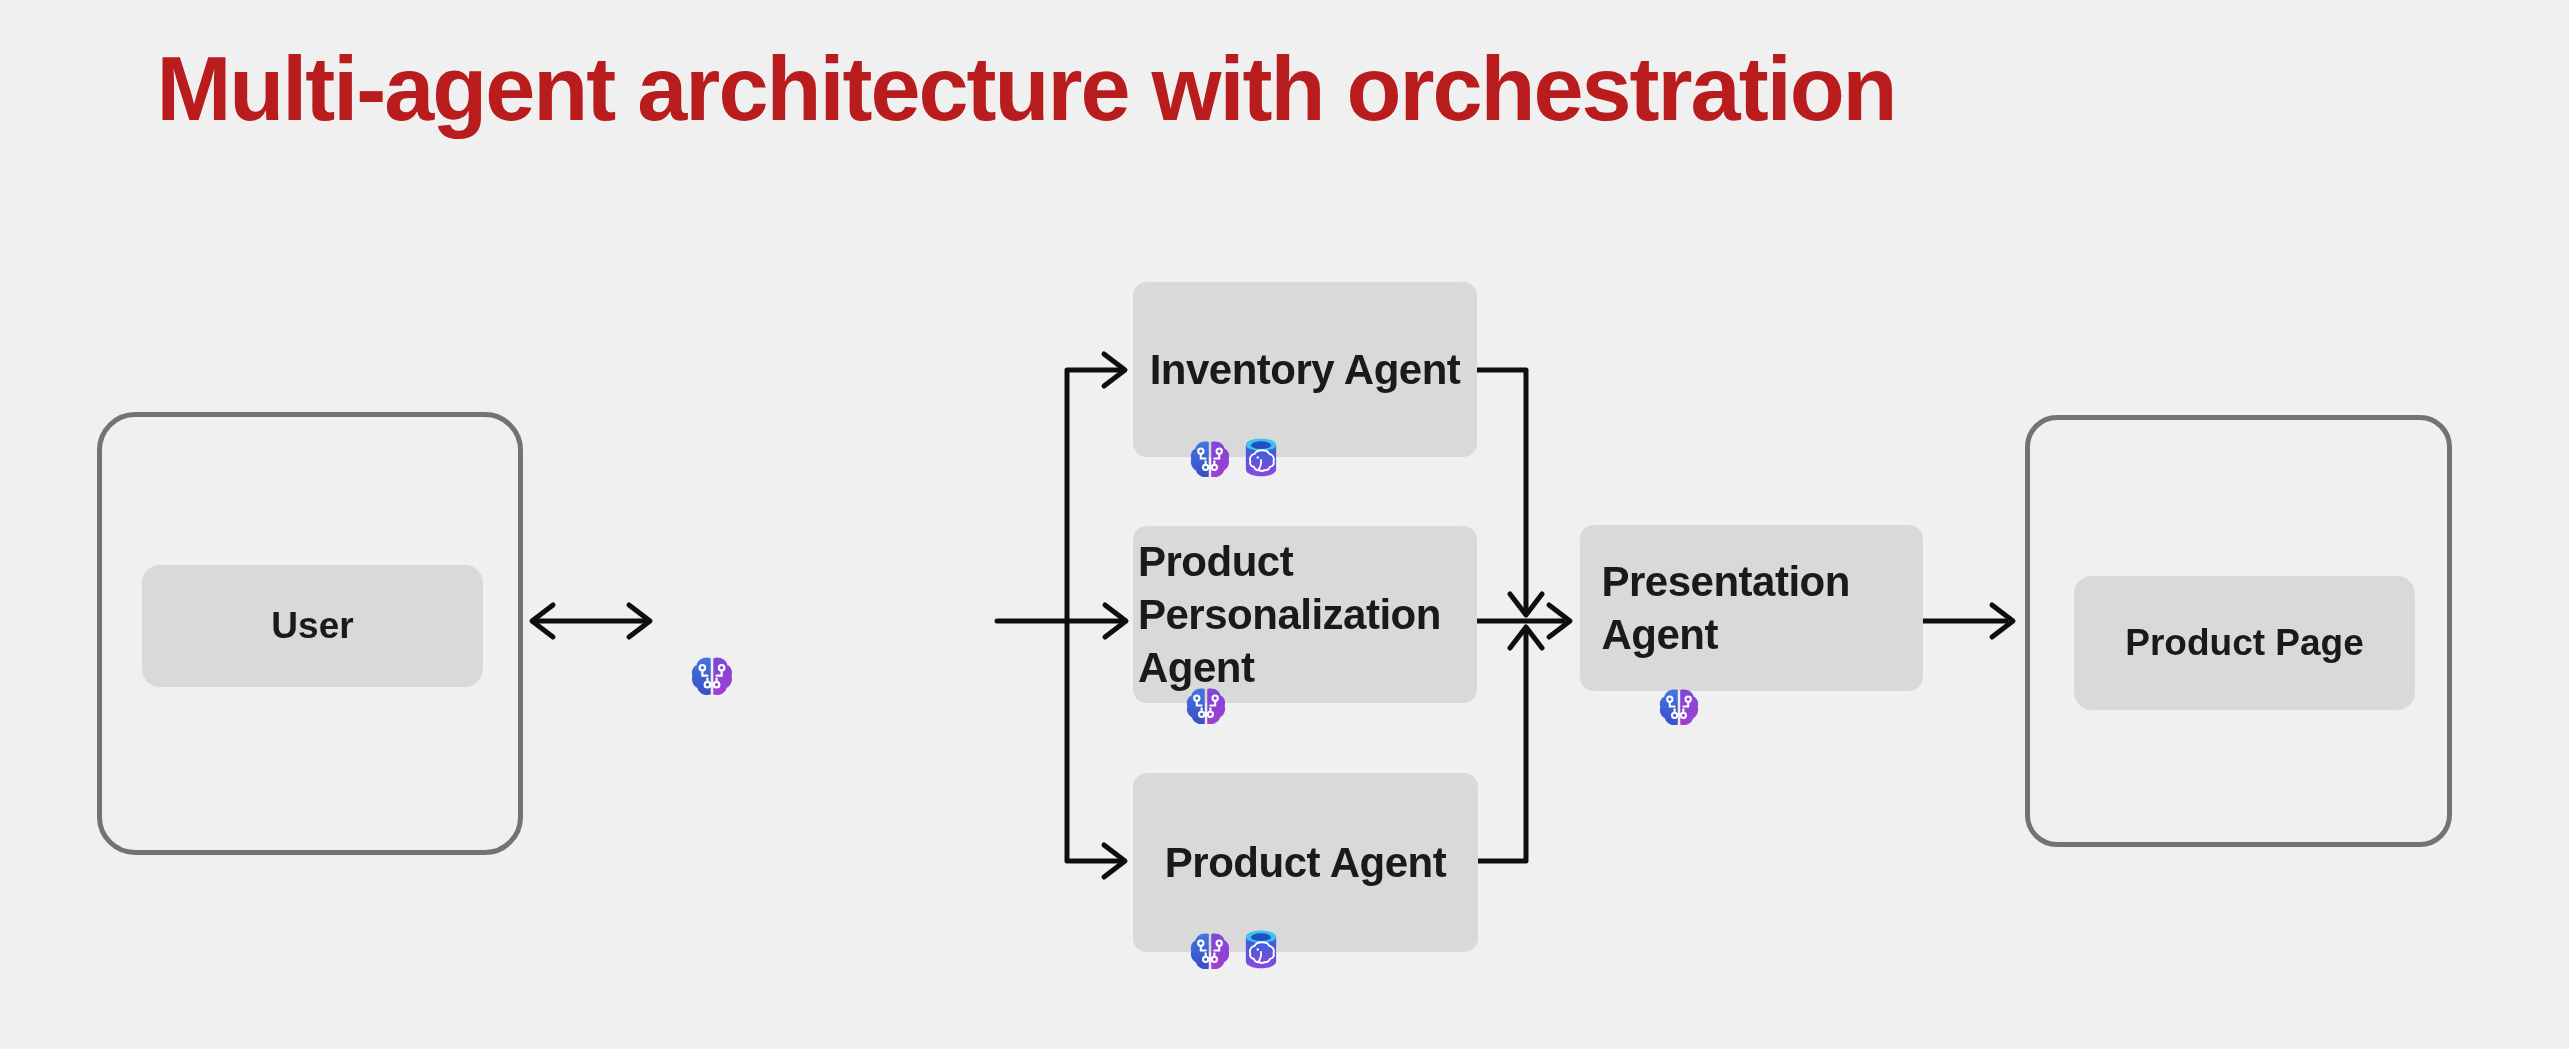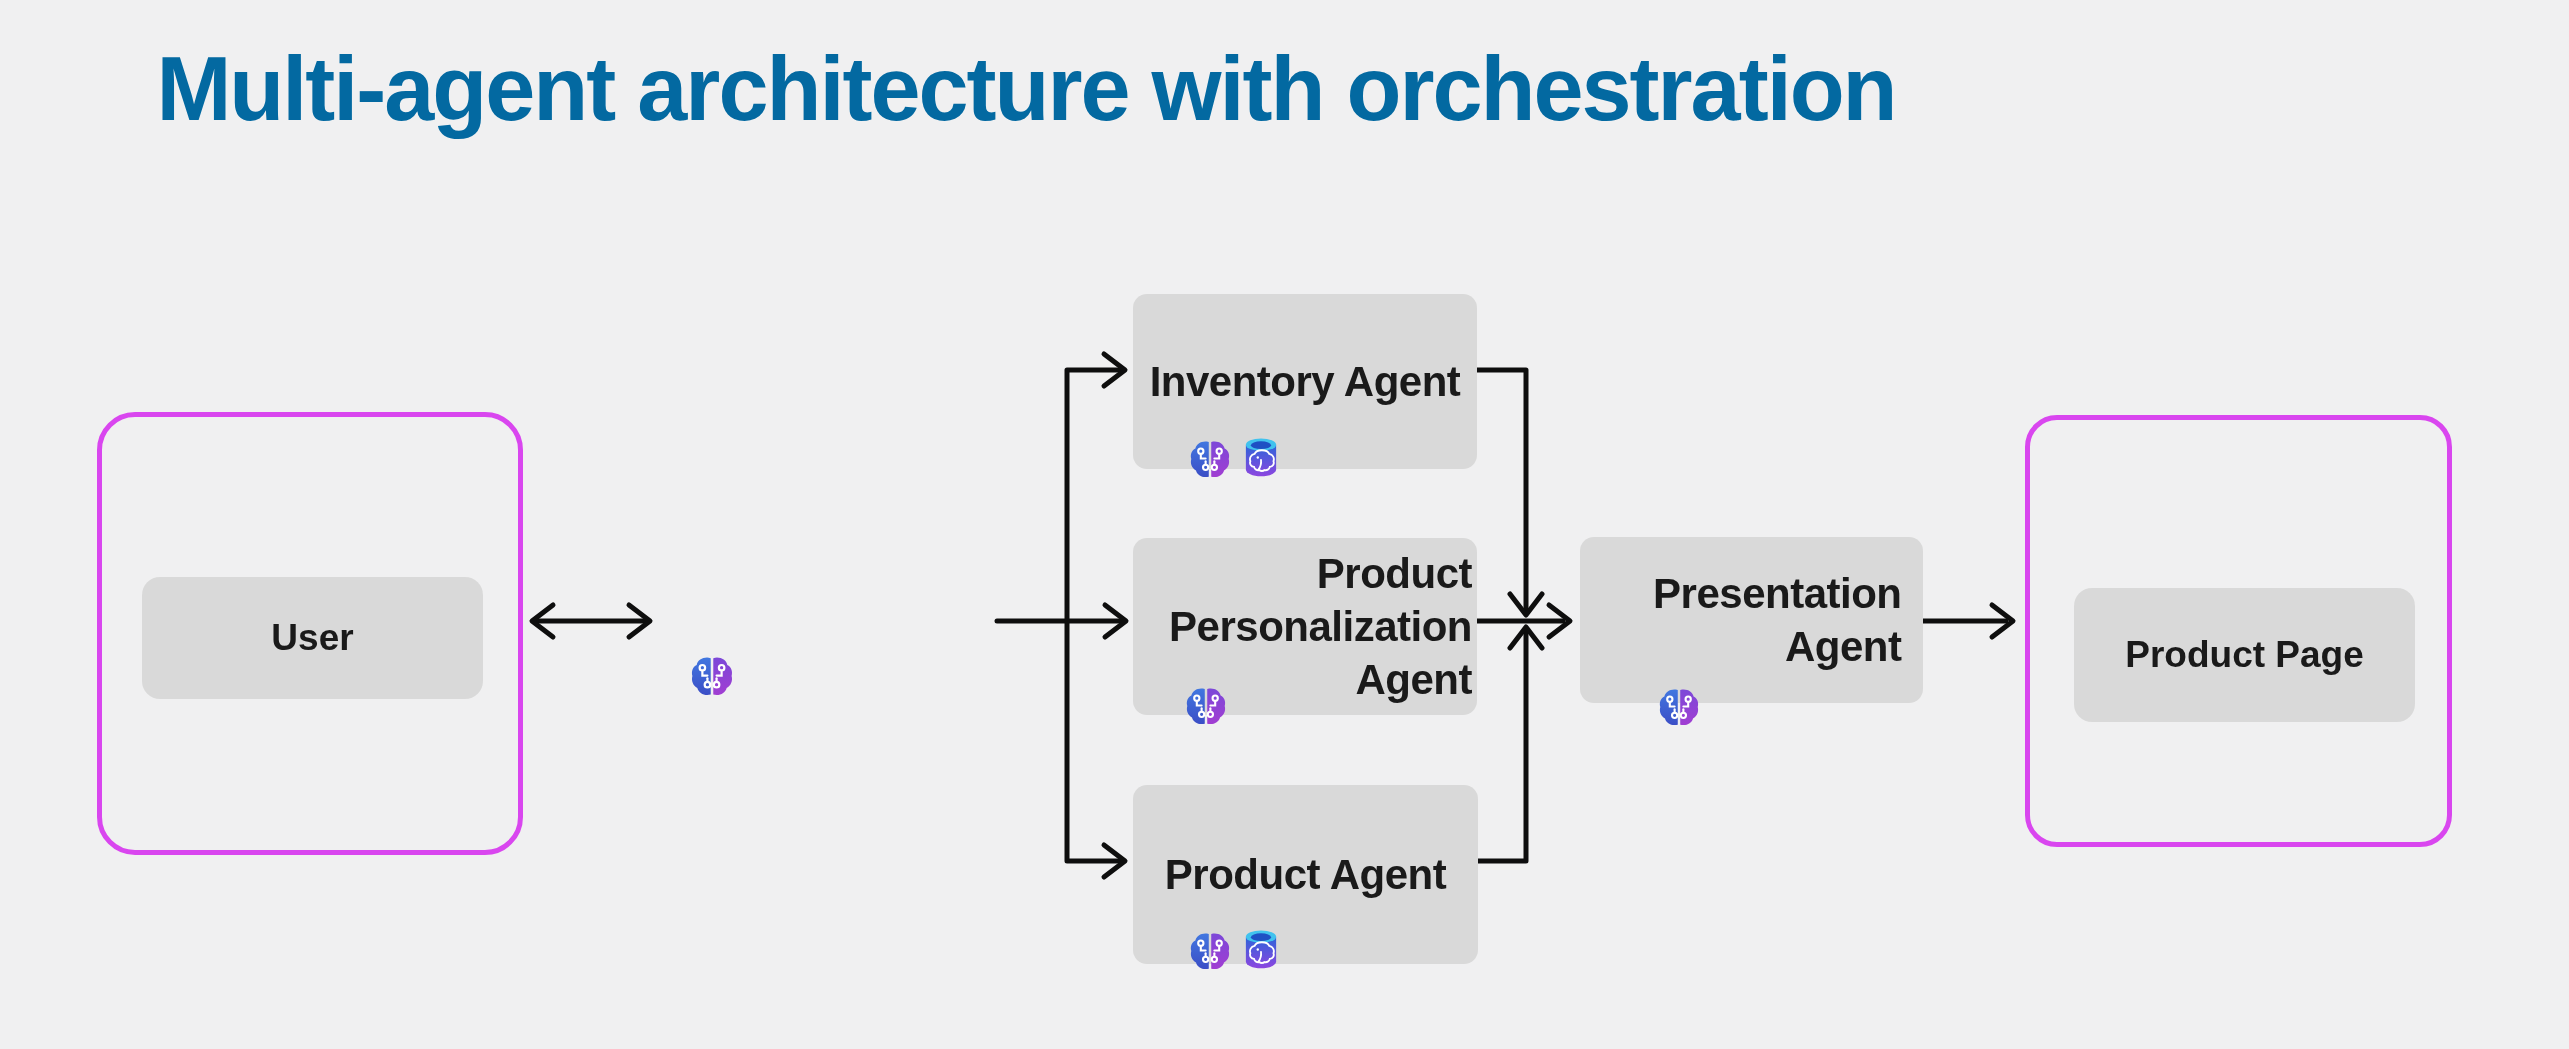--- a/index.html
+++ b/index.html
@@ -1,31 +1,31 @@
 <!DOCTYPE html>
 <html><head>
 <meta charset="utf-8">
 <style>
   html,body{margin:0;padding:0;background:#f0f0f1;}
   .canvas{position:relative;width:2569px;height:1049px;background:#f0f0f1;overflow:hidden;
           font-family:"Liberation Sans","DejaVu Sans",sans-serif;}
 
   .title{position:absolute;left:0;top:40px;width:2052px;margin:0;text-align:center;
-         font-size:90px;font-weight:700;letter-spacing:-2px;color:#0369a1;line-height:1.1;}
+         font-size:90px;font-weight:700;letter-spacing:-2px;color:#b91c1c;line-height:1.1;}
 
   .edges{position:absolute;left:0;top:0;width:2569px;height:1049px;}
   .edges path, .edges polyline{stroke:#0e0e0e;stroke-width:5;fill:none;
          stroke-linecap:round;stroke-linejoin:round;}
 
-  .container{position:absolute;border:5px solid #d946ef;background:transparent;box-sizing:border-box;}
+  .container{position:absolute;border:5px solid #737373;background:transparent;box-sizing:border-box;}
   .user-container{left:97px;top:412px;width:426px;height:443px;border-radius:38px;}
   .product-page-container{left:2025px;top:415px;width:427px;height:432px;border-radius:32px;}
 
   .node{position:absolute;background:#d9d9d9;display:flex;align-items:center;justify-content:center;
-        color:#1a1a1a;font-weight:600;text-align:right;box-sizing:border-box;margin-top:12px;}
+        color:#1a1a1a;font-weight:600;text-align:left;box-sizing:border-box;}
   .node .lbl{display:block;}
 
   .user-node{left:137px;top:560px;width:341px;height:122px;border-radius:18px;font-size:37px;}
   .product-page-node{left:2069px;top:571px;width:341px;height:134px;border-radius:18px;font-size:37px;}
 
   .agent{border-radius:14px;font-size:42px;letter-spacing:-0.5px;line-height:1.27;}
   .planning-node{left:653px;top:555px;width:344px;height:120px;white-space:nowrap;}
   .inventory-node{left:1133px;top:282px;width:344px;height:175px;white-space:nowrap;}
   .pp-node{left:1133px;top:526px;width:344px;height:177px;}
   .pp-node .lbl{max-width:334px;}

